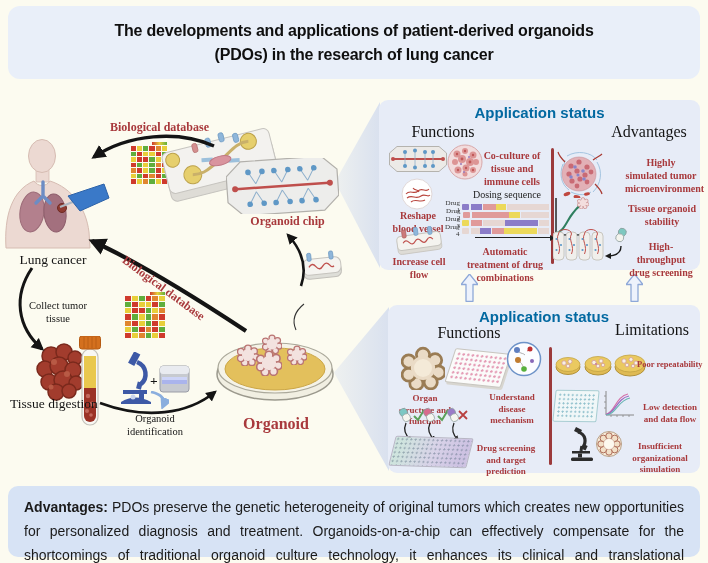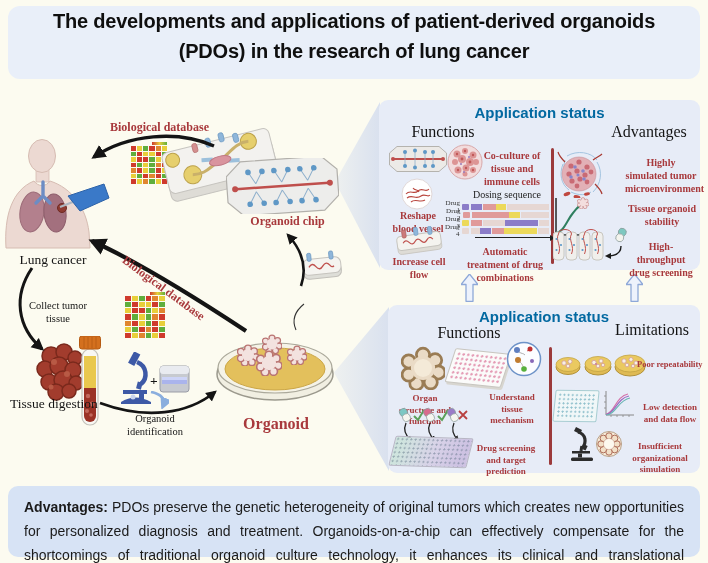--- a/index.html
+++ b/index.html
@@ -1,21 +1,21 @@
 <!DOCTYPE html>
 <html><head>
 <meta charset="utf-8">
 <style>
   html,body{margin:0;padding:0;background:#fcfbf0;}
   .canvas{position:relative;width:708px;height:563px;background:#fcfbf0;overflow:hidden;
           font-family:"Liberation Serif",serif;}
   
   .title-card{position:absolute;left:8px;top:6px;width:692px;height:73px;background:#e9eff9;
-      border-radius:12px;display:flex;flex-direction:column;align-items:center;
-      font-family:"Liberation Sans",sans-serif;font-weight:700;font-size:20px;line-height:1.5;
+      border-radius:12px;display:flex;flex-direction:column;align-items:center;justify-content:center;
+      font-family:"Liberation Sans",sans-serif;font-weight:700;font-size:16px;line-height:1.5;
       color:#0f0f0f;text-align:center;letter-spacing:-.2px;}
   .conclusion-card{position:absolute;left:8px;top:486px;width:692px;height:71px;background:#d7e3f5;
       border-radius:10px;}
   .conclusion-card p{margin:9px 16px;font:400 14px/1.72 "Liberation Sans",sans-serif;color:#1b1b1b;
       text-align:justify;}
   .c-label{font-weight:700;}
   
   .panel{position:absolute;background:#e7ecf7;border-radius:9px;}
   #panelTop{left:379px;top:100px;width:321px;height:170px;}
   #panelBottom{left:388px;top:305px;width:312px;height:168px;}
@@ -596,21 +596,21 @@
       <circle cx="18" cy="18" r="16.5" fill="#fcfdff" stroke="#6e93c8" stroke-width="1.5"></circle>
       <path d="M13,11 C16,13 17,12 19,14" stroke="#999" stroke-width=".8" fill="none"></path>
       <path d="M14,21 C17,23 16,26 19,27" stroke="#b0a0a0" stroke-width=".8" fill="none"></path>
       <circle cx="11" cy="9" r="3" fill="#5f7fc0"></circle>
         <circle cx="24" cy="8" r="2.5" fill="#c03030"></circle>
       <path d="M21,10 L23,9" stroke="#c03030" stroke-width=".8"></path>
       <circle cx="12" cy="19" r="3" fill="#c07c30"></circle>
         <circle cx="18" cy="28" r="2.8" fill="#57b03c"></circle>
       <circle cx="26" cy="20" r="2" fill="#8868b8"></circle>
     </svg>
-    <div class="lbl red-xs" style="left:92px;top:87px;width:64px">Understand tissue mechanism</div>
+    <div class="lbl red-xs" style="left:92px;top:87px;width:64px">Understand disease mechanism</div>
 
     <svg class="abs" style="left:10px;top:100px" width="70" height="38" viewBox="0 0 70 38">
       <g transform="rotate(-30 7 10)">
         <rect x="3" y="3" width="8" height="8" rx="4" fill="#7cc8c4" stroke="#8a9a9a" stroke-width=".7"></rect>
         <rect x="3" y="9" width="8" height="8" rx="4" fill="#f6f6f0" stroke="#8a9a9a" stroke-width=".7"></rect>
       </g>
       <path d="M16,11 L20,15 L26,5" stroke="#5aa05a" stroke-width="2" fill="none"></path>
       <g transform="rotate(-30 31 10)">
         <rect x="27" y="3" width="8" height="8" rx="4" fill="#d86a8c" stroke="#8a9a9a" stroke-width=".7"></rect>
         <rect x="27" y="9" width="8" height="8" rx="4" fill="#f6f6f0" stroke="#8a9a9a" stroke-width=".7"></rect>

